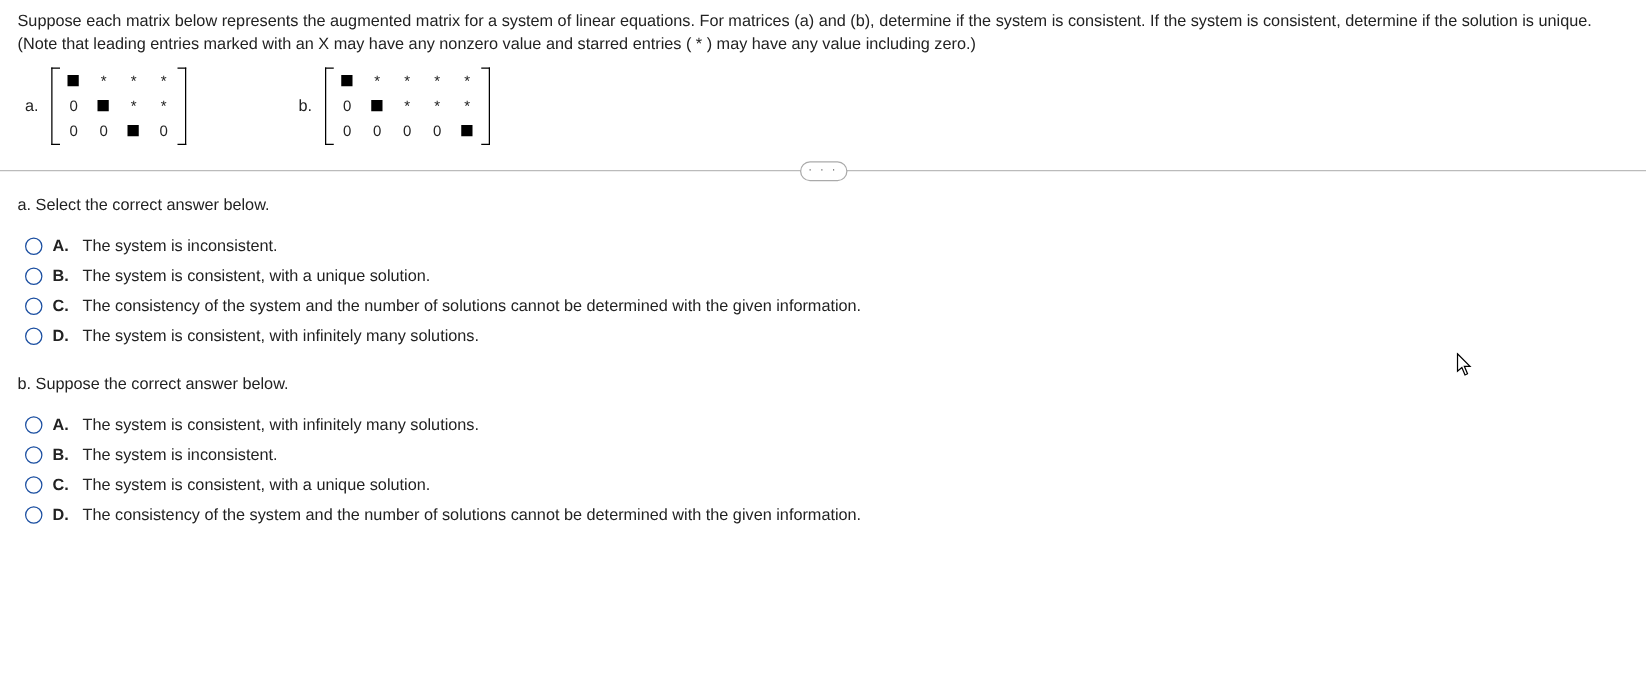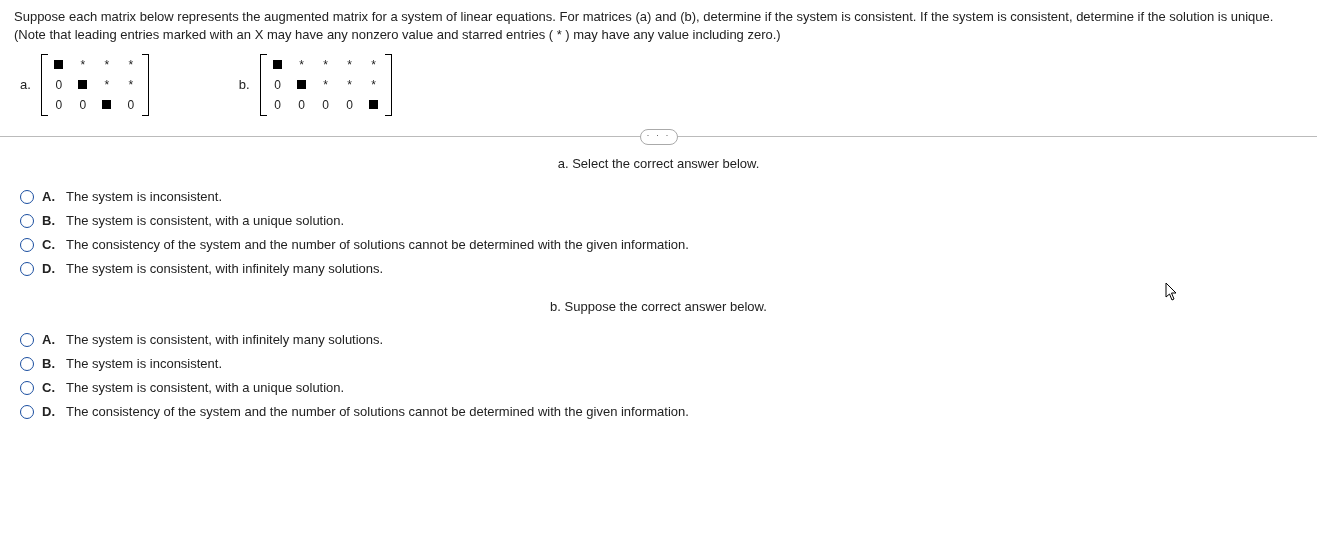--- a/index.html
+++ b/index.html
@@ -78,21 +78,20 @@
     height: 14px;
     font-size: 9px;
     line-height: 10px;
     text-align: center;
     color: #555;
     letter-spacing: 2px;
     cursor: pointer;
   }
   .prompt {
     margin: 2px 0 14px 0;
-    text-align: center;
   }
   .options {
     margin-left: 6px;
     margin-bottom: 20px;
   }
   .option-row {
     display: flex;
     align-items: center;
     gap: 8px;
     margin: 6px 0;

